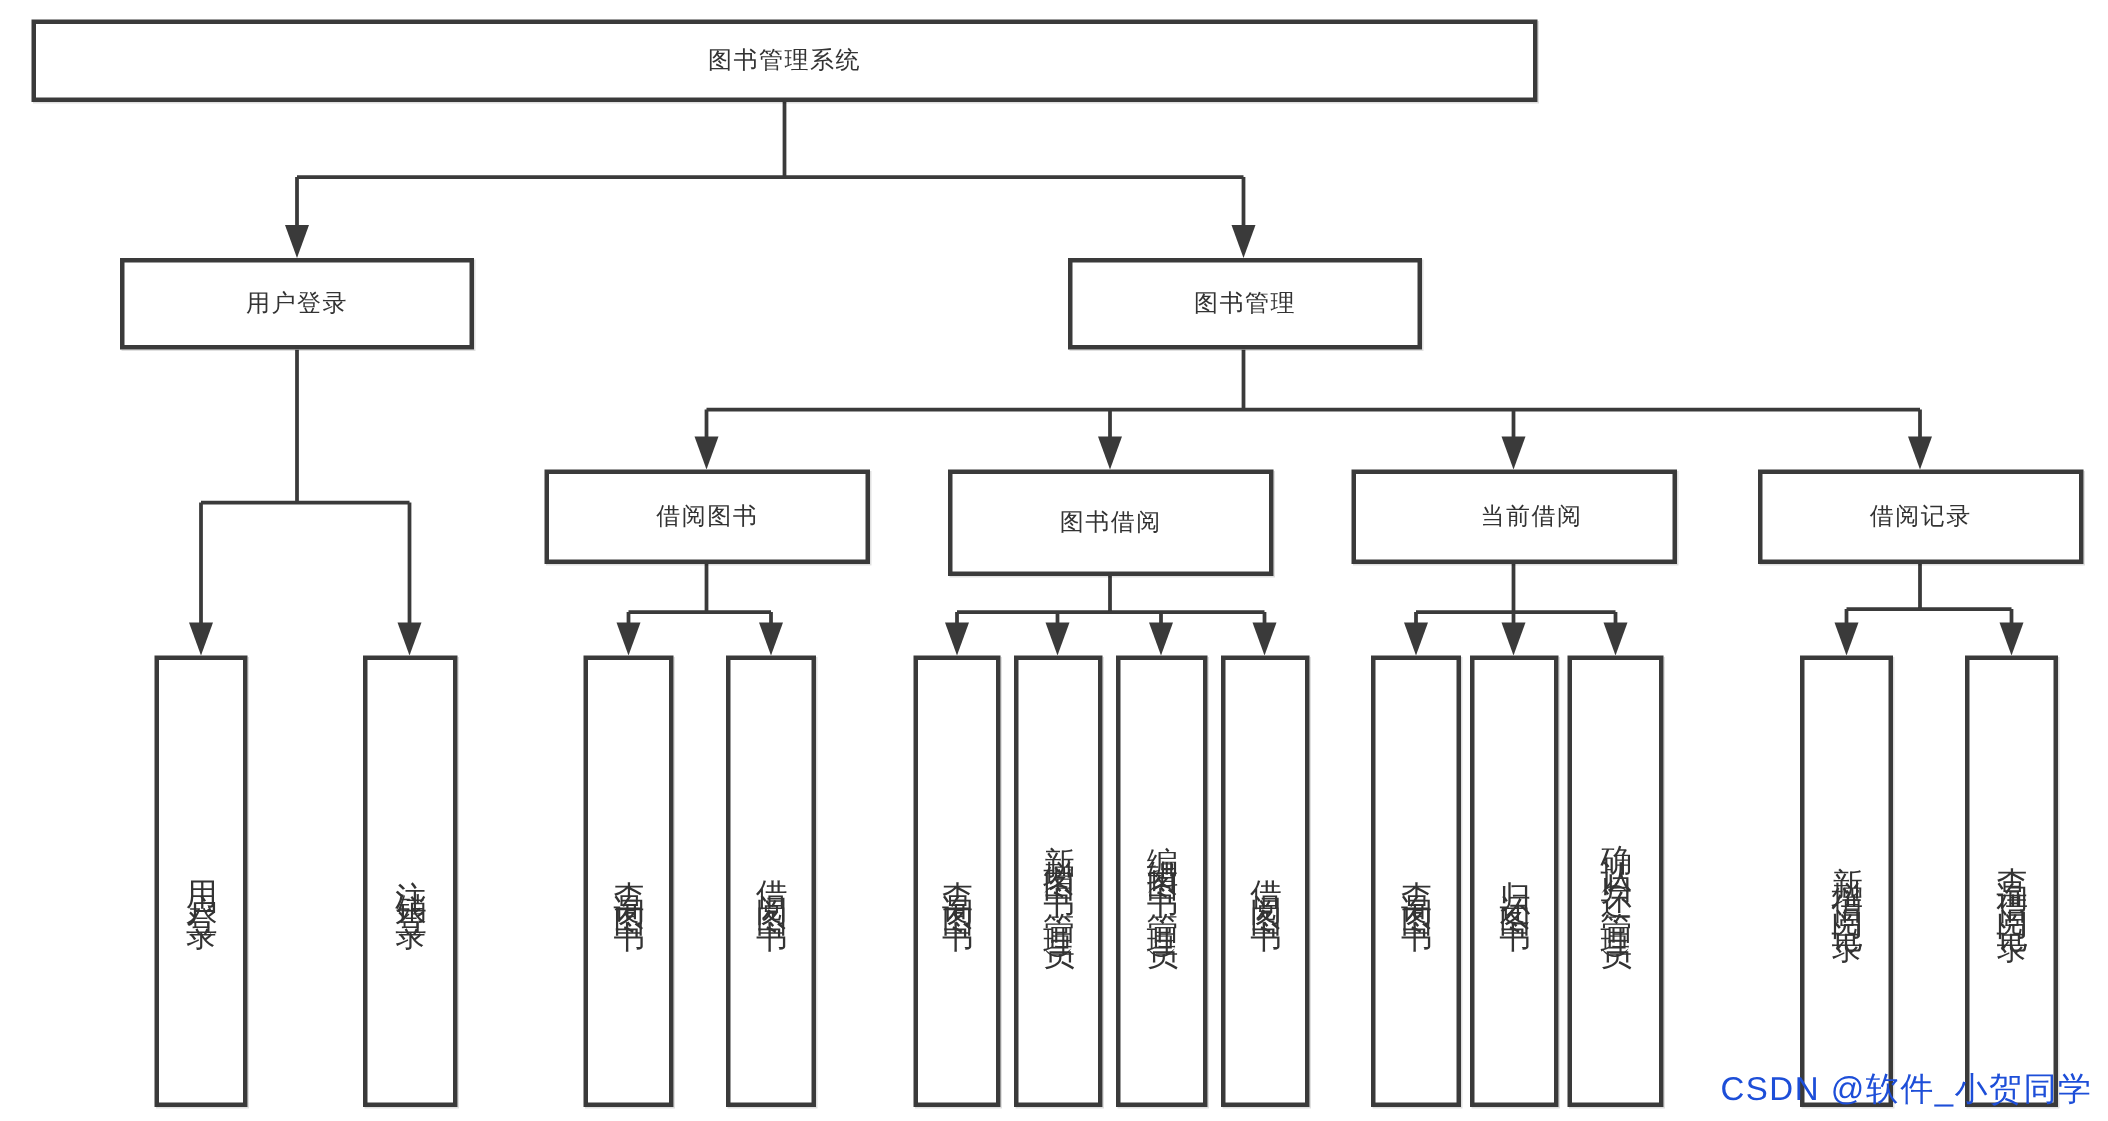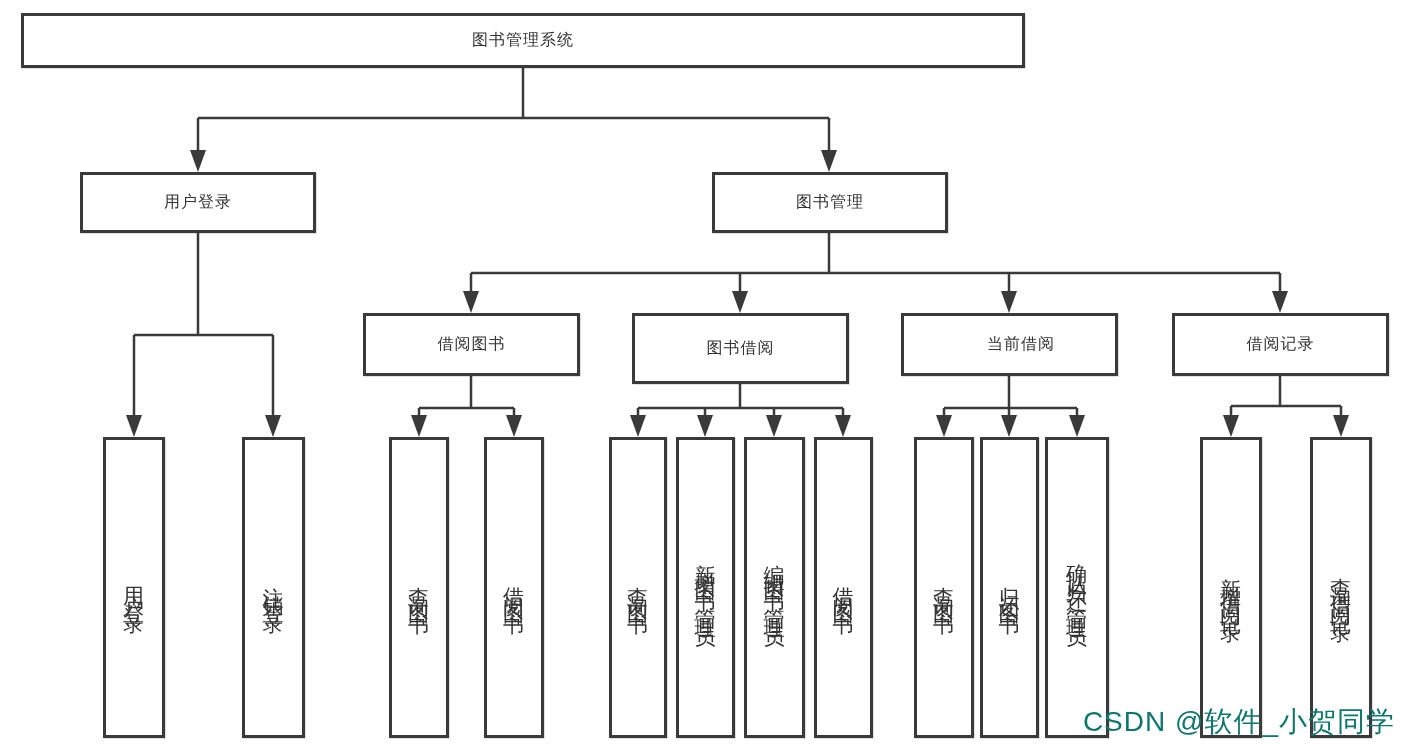--- a/index.html
+++ b/index.html
@@ -32,22 +32,22 @@
   .v {
     writing-mode: vertical-rl;
     font-size: 21px;
     letter-spacing: 9px;
     line-height: 1;
   }
   .watermark {
     position: absolute;
     right: 10px;
     bottom: 6px;
-    font-size: 28px;
-    color: #0f766e;
+    font-size: 22px;
+    color: #1d4ed8;
     letter-spacing: 1px;
     white-space: nowrap;
   }
 </style>
 </head>
 <body>
 
 <div class="canvas">
 
   <svg class="connector-layer" viewBox="0 0 1405 747" xmlns="http://www.w3.org/2000/svg">

